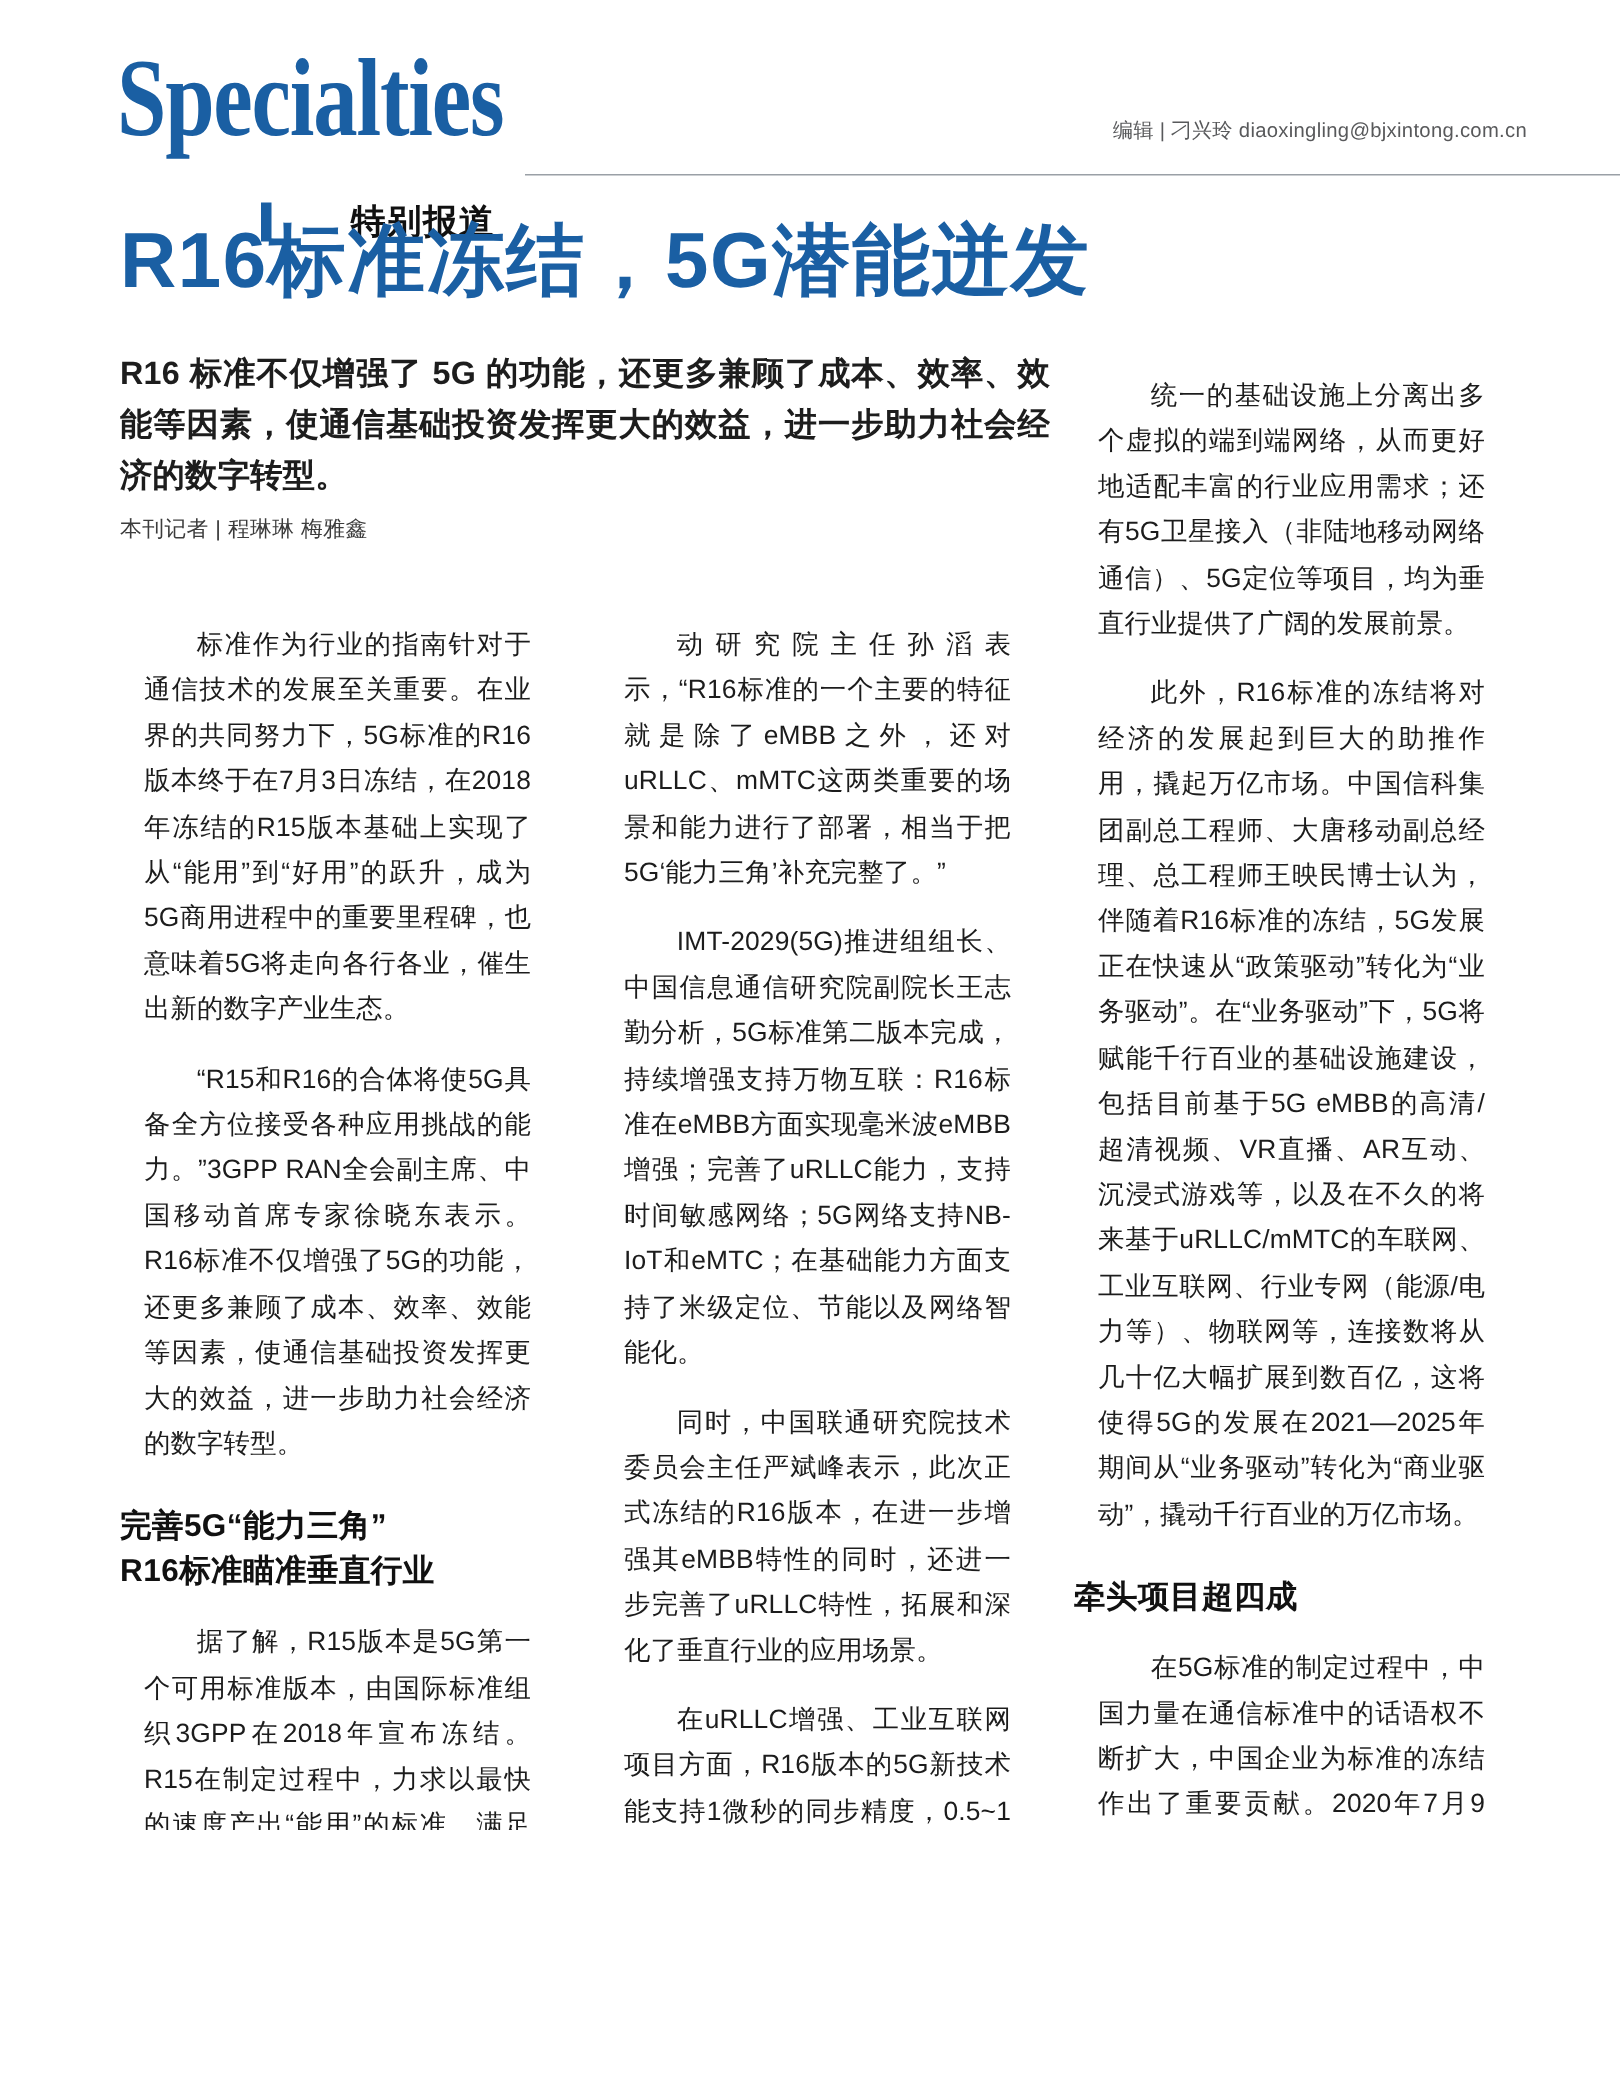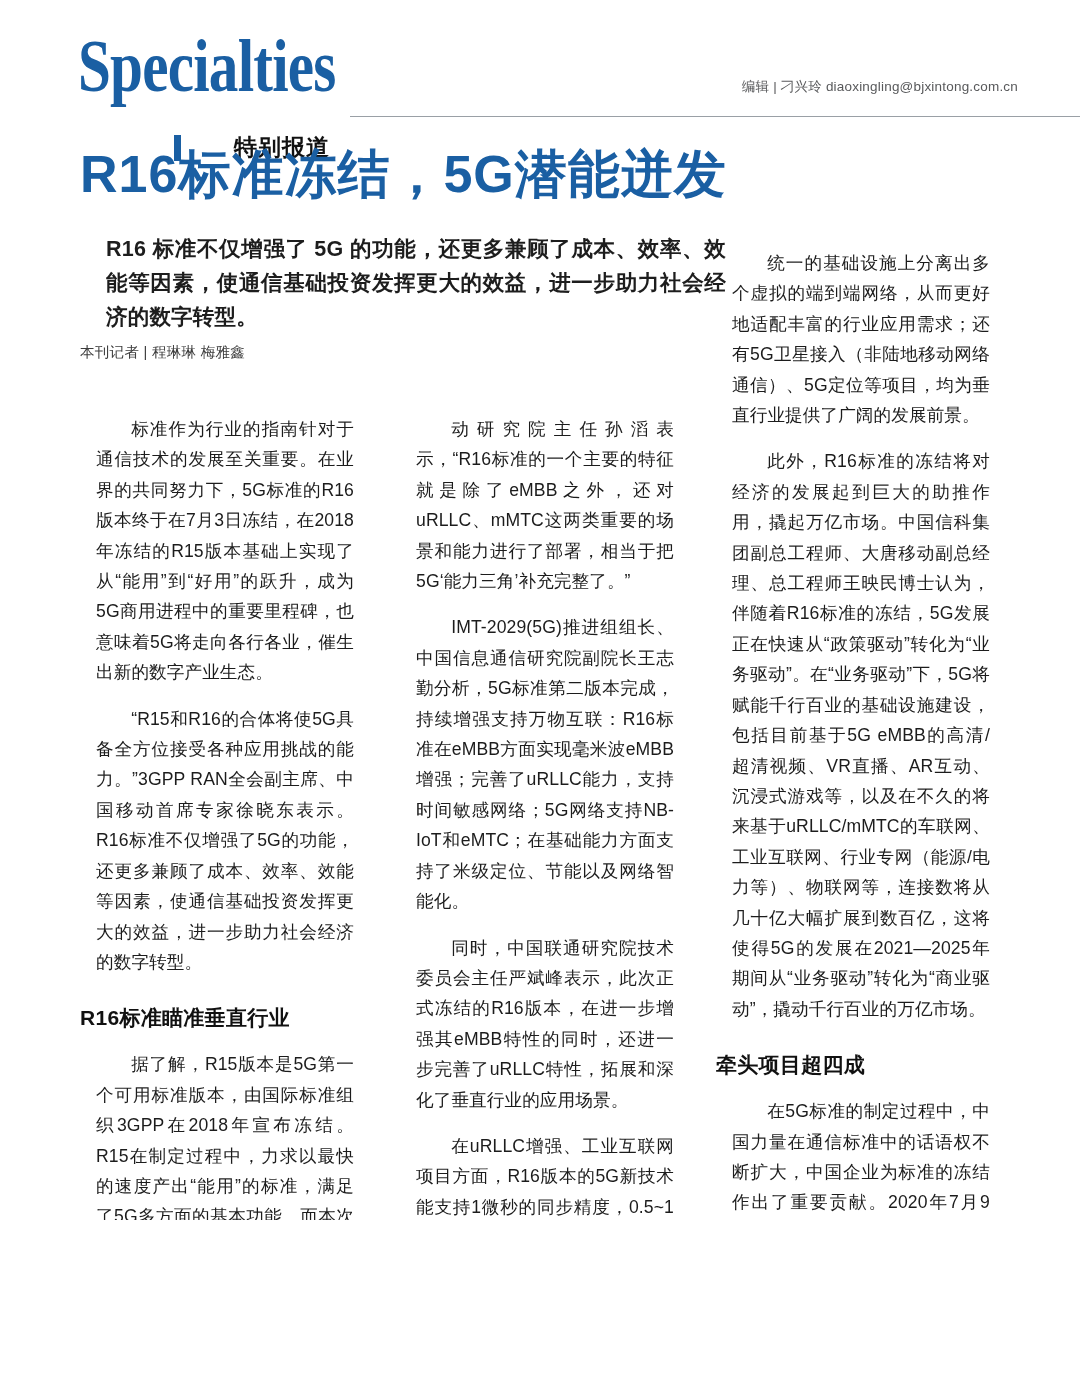--- a/index.html
+++ b/index.html
@@ -92,21 +92,20 @@
     position: absolute;
     left: 80px;
     top: 232px;
     width: 620px;
     font-size: 21.5px;
     line-height: 34px;
     font-weight: 700;
     color: #1d1d1d;
     text-align: justify;
     letter-spacing: 0.2px;
-    margin-left: 26px;
   }
   .byline {
     position: absolute;
     left: 80px;
     top: 343px;
     font-size: 14.5px;
     color: #3c3c3c;
     letter-spacing: 0.3px;
   }
 
@@ -180,20 +179,21 @@
 
   <div class="headline">R16标准冻结，5G潜能迸发</div>
 
   <div class="lede">R16 标准不仅增强了 5G 的功能，还更多兼顾了成本、效率、效能等因素，使通信基础投资发挥更大的效益，进一步助力社会经济的数字转型。</div>
   <div class="byline">本刊记者 | 程琳琳 梅雅鑫</div>
 
   <div class="col col-1">
     <p>标准作为行业的指南针对于通信技术的发展至关重要。在业界的共同努力下，5G标准的R16版本终于在7月3日冻结，在2018年冻结的R15版本基础上实现了从“能用”到“好用”的跃升，成为5G商用进程中的重要里程碑，也意味着5G将走向各行各业，催生出新的数字产业生态。</p>
     <p>“R15和R16的合体将使5G具备全方位接受各种应用挑战的能力。”3GPP RAN全会副主席、中国移动首席专家徐晓东表示。R16标准不仅增强了5G的功能，还更多兼顾了成本、效率、效能等因素，使通信基础投资发挥更大的效益，进一步助力社会经济的数字转型。</p>
     <div class="subhead">
+      <span>完善5G“能力三角”</span>
       <span>R16标准瞄准垂直行业</span>
     </div>
     <p>据了解，R15版本是5G第一个可用标准版本，由国际标准组织3GPP在2018年宣布冻结。R15在制定过程中，力求以最快的速度产出“能用”的标准，满足了5G多方面的基本功能。而本次冻结的R16，是3GPP史上第一个通过非面对面会议审议完成的技术标准，是全球产业团结协作的结晶，实现了从“能用”到“好用”的跃升，围绕“新能力拓展”“已有能力挖潜”和“运维降本增效”三方面，进一步增强了5G更好服务行业应用的能力，提高了5G的效率。</p>
     <p>“R16是5G‘能力三角’的完善。”3GPP SA2工作组副主席、中国移</p>
   </div>
 
   <div class="col col-2">
     <p>动研究院主任孙滔表示，“R16标准的一个主要的特征就是除了eMBB之外，还对uRLLC、mMTC这两类重要的场景和能力进行了部署，相当于把5G‘能力三角’补充完整了。”</p>
     <p>IMT-2029(5G)推进组组长、中国信息通信研究院副院长王志勤分析，5G标准第二版本完成，持续增强支持万物互联：R16标准在eMBB方面实现毫米波eMBB增强；完善了uRLLC能力，支持时间敏感网络；5G网络支持NB-IoT和eMTC；在基础能力方面支持了米级定位、节能以及网络智能化。</p>
     <p>同时，中国联通研究院技术委员会主任严斌峰表示，此次正式冻结的R16版本，在进一步增强其eMBB特性的同时，还进一步完善了uRLLC特性，拓展和深化了垂直行业的应用场景。</p>

